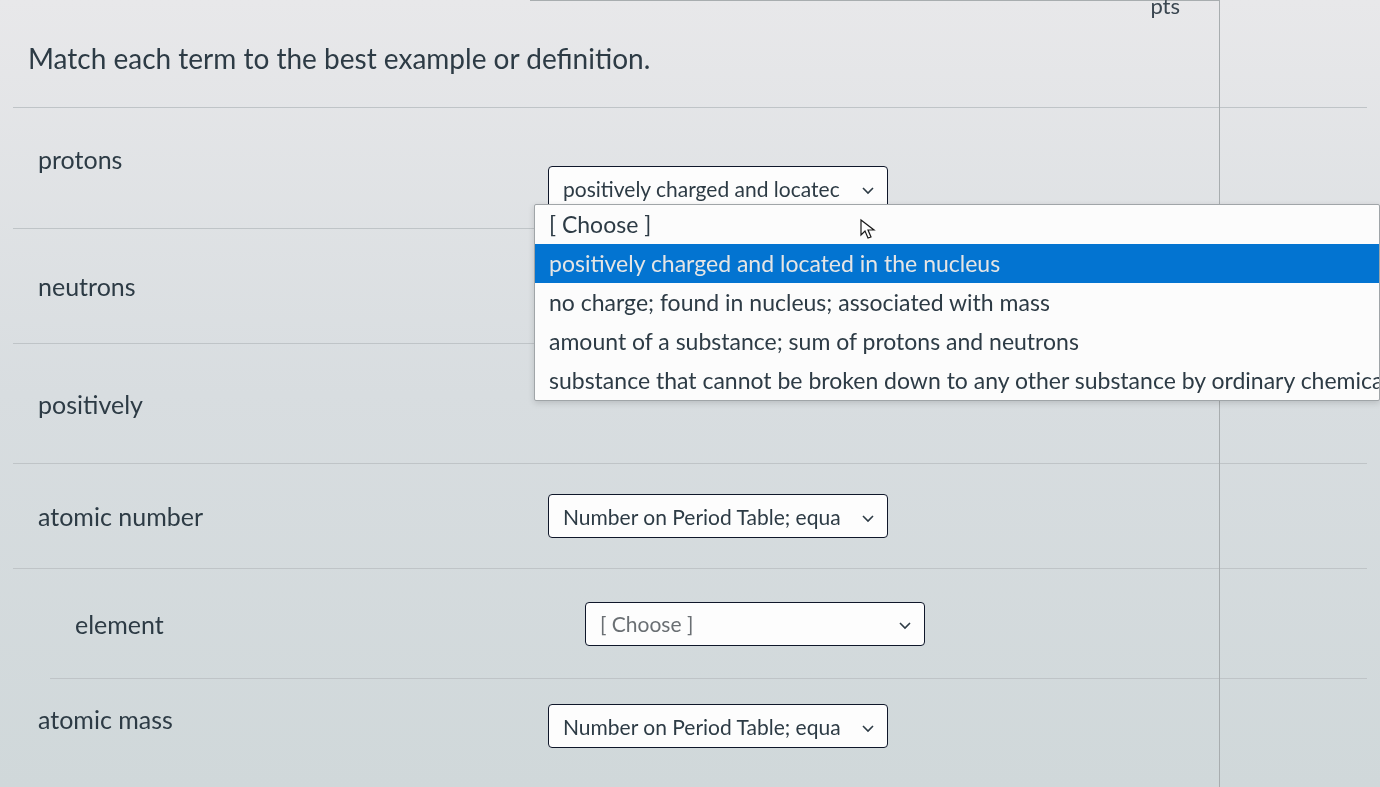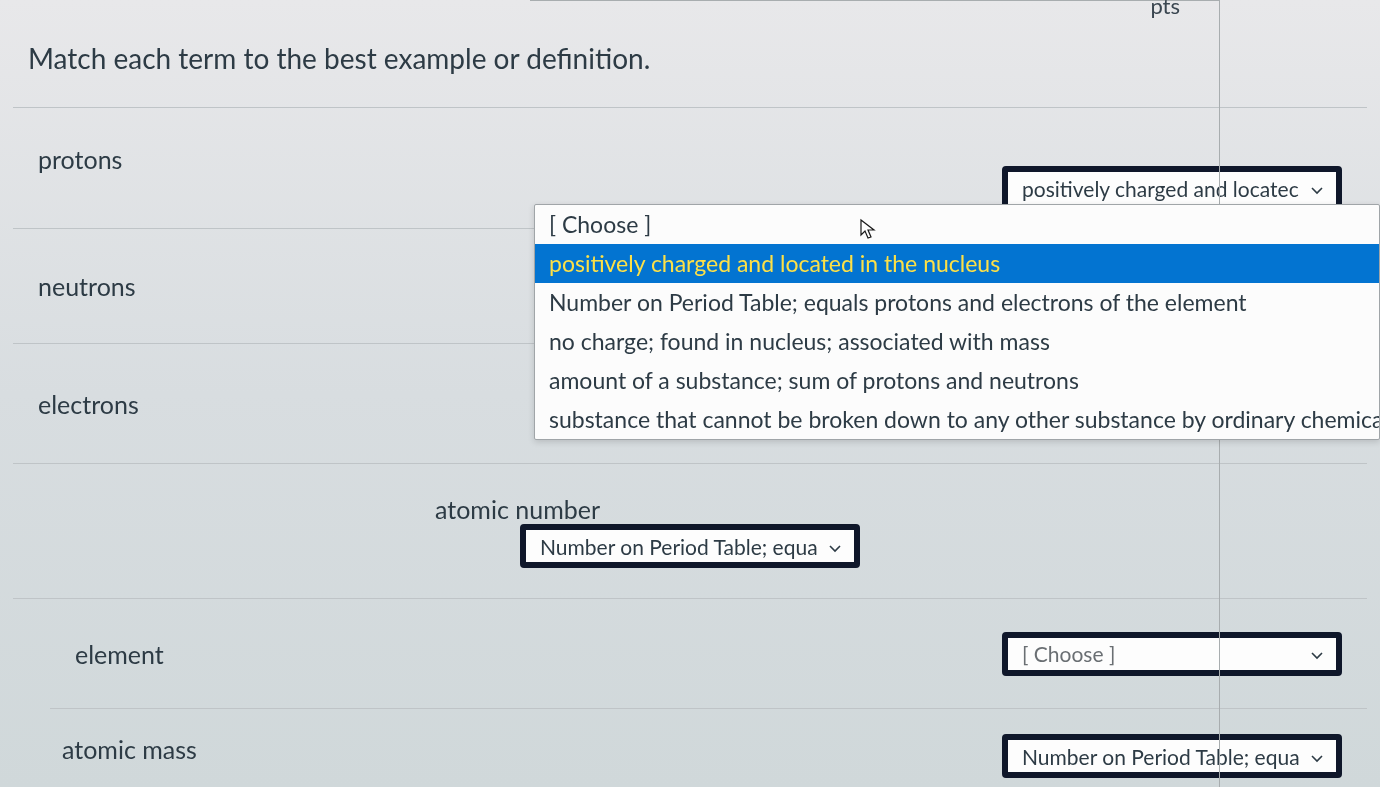--- a/index.html
+++ b/index.html
@@ -52,36 +52,35 @@
     }
     .match-rows {
       padding: 0;
     }
     .match-row {
       display: flex;
       align-items: center;
       padding: 30px 25px 30px 25px;
       border-bottom: 1px solid #bfc4c7;
       min-height: 115px;
-      justify-content: space-between;
     }
     .match-row:last-child {
       border-bottom: none;
     }
     .term-label {
       width: 510px;
       font-size: 25px;
       color: #2d3b45;
       flex-shrink: 0;
     }
     .select-box {
       width: 340px;
       height: 44px;
       background: #fdfdfd;
-      border: 6px solid #0f172a;
+      border: 1px solid #0f172a;
       border-radius: 4px;
       display: flex;
       align-items: center;
       justify-content: space-between;
       padding: 0 12px 0 14px;
       cursor: pointer;
       font-size: 21px;
       color: #2d3b45;
       overflow: hidden;
       white-space: nowrap;
@@ -114,36 +113,36 @@
     .dropdown-item {
       padding: 4px 14px;
       color: #2d3b45;
       white-space: nowrap;
       overflow: hidden;
       cursor: pointer;
       line-height: 1.35;
     }
     .dropdown-item.highlighted {
       background: #0374d1;
-      color: #fde047;
+      color: #e5e5e5;
     }
     .cursor-icon {
       position: absolute;
       top: 218px;
       left: 858px;
       z-index: 200;
       font-size: 22px;
       color: #1a1a1a;
     }
     .row-protons { min-height: 110px; padding-top: 36px; padding-bottom: 18px; align-items: flex-start; }
     .row-neutrons { min-height: 115px; }
     .row-electrons { min-height: 120px; }
-    .row-atomic-number { min-height: 105px; flex-direction: column; }
+    .row-atomic-number { min-height: 105px; }
     .row-element { min-height: 110px; margin-left: 37px; }
-    .row-atomic-mass { min-height: 100px; padding-top: 25px; align-items: flex-start; margin-left: 24px;}
+    .row-atomic-mass { min-height: 100px; padding-top: 25px; align-items: flex-start;}
     .row-element .select-text { color: #6a6f73; }
   </style>
 </head>
 <body>
 
 <div class="question-container">
   <div class="question-border-top"></div>
   <div class="question-border-right"></div>
   <div class="pts-label">pts</div>
 
@@ -161,21 +160,21 @@
             </svg>
         </span>
       </div>
     </div>
 
     <div class="match-row row-neutrons">
       <div class="term-label">neutrons</div>
     </div>
 
     <div class="match-row row-electrons">
-      <div class="term-label">electrons</div>
+      <div class="term-label">positively</div>
     </div>
 
     <div class="match-row row-atomic-number">
       <div class="term-label">atomic number</div>
       <div class="select-box">
         <span class="select-text">Number on Period Table; equa</span>
         <span class="chevron">
           <svg width="14" height="14" viewBox="0 0 14 14">
               <path d="M2 5 L7 10 L12 5" stroke="#2d3b45" stroke-width="1.6" fill="none"></path>
             </svg>
@@ -205,21 +204,20 @@
             </svg>
         </span>
       </div>
     </div>
 
   </div>
 
   <div class="dropdown-menu">
     <div class="dropdown-item">[ Choose ]</div>
     <div class="dropdown-item highlighted">positively charged and located in the nucleus</div>
-    <div class="dropdown-item">Number on Period Table; equals protons and electrons of the element</div>
     <div class="dropdown-item">no charge; found in nucleus; associated with mass</div>
     <div class="dropdown-item">amount of a substance; sum of protons and neutrons</div>
     <div class="dropdown-item">substance that cannot be broken down to any other substance by ordinary chemical means</div>
   </div>
 
   <div class="cursor-icon">
     <svg width="20" height="22" viewBox="0 0 20 22">
       <path d="M3 2 L3 17 L7 13 L10 20 L13 19 L10 12 L16 12 Z" fill="#ffffff" stroke="#1a1a1a" stroke-width="1.2"></path>
     </svg>
   </div>

